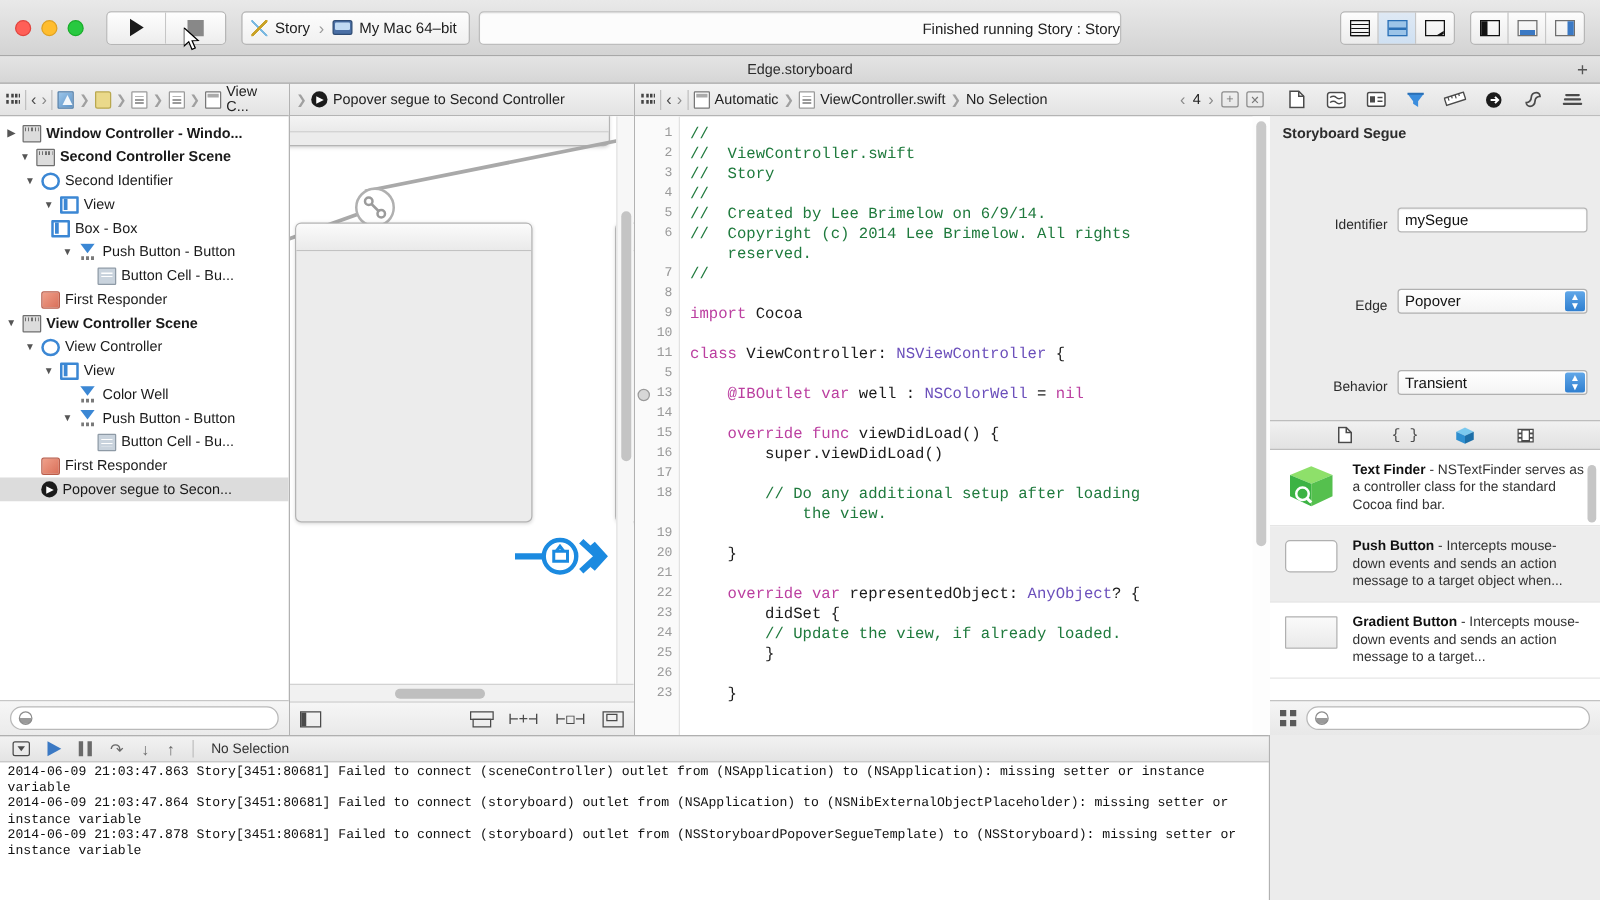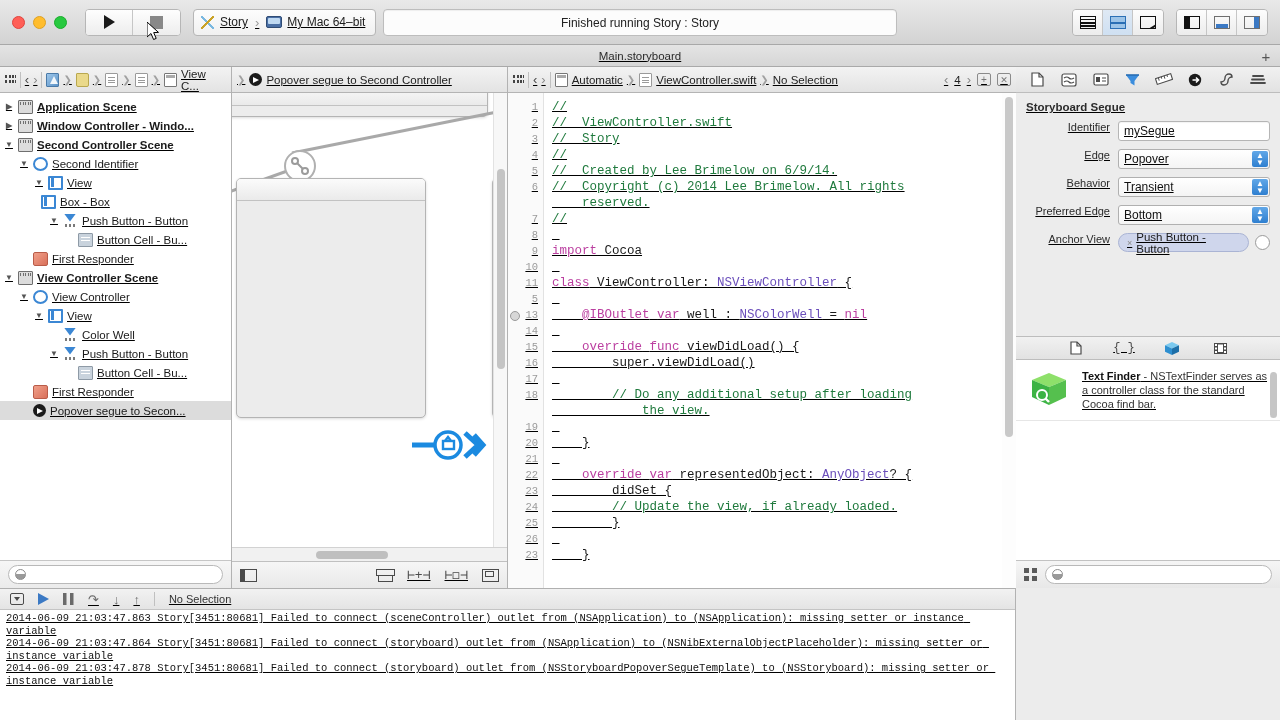--- a/index.html
+++ b/index.html
@@ -6,21 +6,21 @@
   html,body { width:1280px; height:720px; overflow:hidden; }
   body {
     font-family: "Liberation Sans", sans-serif;
     font-size: 11px;
     background:#000;
     -webkit-font-smoothing: antialiased;
   }
   .window {
     position:relative; width:1280px; height:720px;
     background:#d8d8d8;
-    display:flex; flex-direction:column;text-decoration:underline;
+    display:flex; flex-direction:column;
   }
 
   
   .toolbar {
     height:45px; flex:0 0 45px;
     background: linear-gradient(to bottom,#e9e9e9 0%, #d3d3d3 100%);
     border-bottom:1px solid #a8a8a8;
     display:flex; align-items:center;
     position:relative;
   }
@@ -72,21 +72,21 @@
     border:1px solid #2f4c75; position:relative;
   }
   .ico-mac::after{
     content:"";position:absolute;left:1px;top:1px;right:1px;bottom:3px;
     background:#bfd9f2;border-radius:1px;
   }
 
   .status-field {
     position:absolute; left:383px; top:9px; width:514px; height:27px;
     background:#fcfcfc; border:1px solid #bdbdbd; border-radius:4px;
-    display:flex; align-items:center; justify-content:center;
+    display:flex; align-items:center; justify-content:flex-end;
     box-shadow: 0 1px 1px rgba(0,0,0,.06) inset;
     font-size:12px; color:#222;
   }
 
   .tb-right { position:absolute; right:12px; top:9px; display:flex; gap:12px; }
   .seg { display:flex; height:27px; border:1px solid #b6b6b6; border-radius:4px; overflow:hidden;}
   .seg > div {
     width:30px; display:flex; align-items:center; justify-content:center;
     background:linear-gradient(to bottom,#fdfdfd,#ececec);
     border-right:1px solid #c6c6c6;
@@ -308,21 +308,21 @@
   
   .inspector { width:264px; flex:0 0 264px; background:#ececec; display:flex; flex-direction:column; }
   .insp-tabs {
     height:26px; flex:0 0 26px; border-bottom:1px solid #bdbdbd;
     background:linear-gradient(to bottom,#f1f1f1,#e2e2e2);
     display:flex; align-items:center; justify-content:space-around; padding:0 6px;
   }
   .itab { width:22px; height:20px; display:flex; align-items:center; justify-content:center; }
   .insp-body { flex:1; overflow:hidden; background:#ececec; padding-top:8px; }
   .insp-title { font-size:11.5px; font-weight:bold; color:#2c2c2c; padding:0 10px 8px 10px; }
-  .frow { display:flex; align-items:flex-start; height:22px; margin-bottom:6px; padding:0 10px; }
+  .frow { display:flex; align-items:flex-end; height:22px; margin-bottom:6px; padding:0 10px;margin-top:43px; }
   .flabel { width:92px; text-align:right; padding-right:8px; font-size:11px; color:#2a2a2a; }
   .ftext {
     flex:1; height:20px; background:#fff; border:1px solid #b5b5b5; border-radius:3px;
     font-size:12px; color:#111; display:flex; align-items:center; padding:0 5px;
     box-shadow:0 1px 1px rgba(0,0,0,.05) inset;
   }
   .fpopup {
     flex:1; height:20px; background:linear-gradient(to bottom,#fff,#f4f4f4);
     border:1px solid #b0b0b0; border-radius:3px; display:flex; align-items:center;
     font-size:12px; color:#111; padding:0 5px; position:relative;
@@ -468,21 +468,21 @@
           </div>
       </div>
     </div>
 
     <svg class="cursor" viewBox="0 0 14 20">
       <polygon points="0,0 0,15 4,11.5 6.6,17.5 9.2,16.4 6.7,10.6 11.5,10.4" fill="#fff" stroke="#000" stroke-width="1"></polygon>
     </svg>
   </div>
 
   <div class="titlebar">
-    <span>Main.storyboard</span>
+    <span>Edge.storyboard</span>
     <span class="plus-tab">+</span>
   </div>
 
   <div class="main">
 
     <div class="navigator">
       <div class="jumpbar">
         <span class="grid-ico"></span>
         <span class="vrule"></span>
         <span class="chev dark">‹</span>
@@ -497,28 +497,23 @@
         <span class="mini doc"></span>
         <span class="crumb-sep">❯</span>
         <span class="mini sb"></span>
         <span>View C...</span>
       </div>
 
       <div class="tree" id="tree-host">
           <div class="row bold" style="padding-left: 4px;">
             <span class="tw r"></span>
             <span class="ic ic-scene"></span>
-            <span>Application Scene</span>
-          </div>
-          <div class="row bold" style="padding-left: 4px;">
-            <span class="tw r"></span>
-            <span class="ic ic-scene"></span>
             <span>Window Controller - Windo...</span>
           </div>
-          <div class="row bold" style="padding-left: 4px;">
+          <div class="row bold" style="padding-left: 15px;">
             <span class="tw d"></span>
             <span class="ic ic-scene"></span>
             <span>Second Controller Scene</span>
           </div>
           <div class="row" style="padding-left: 19px;">
             <span class="tw d"></span>
             <span class="ic ic-vc"></span>
             <span>Second Identifier</span>
           </div>
           <div class="row" style="padding-left: 34px;">
@@ -851,20 +846,32 @@
               <svg width="40" height="36" viewBox="0 0 40 36">
                 <path d="M20 2 37 9 20 16 3 9z" fill="#8ee06a"></path>
                 <path d="M3 9v17l17 8V16z" fill="#3cb344"></path>
                 <path d="M37 9v17l-17 8V16z" fill="#55c04e"></path>
                 <circle cx="13" cy="24" r="5" fill="none" stroke="#fff" stroke-width="2"></circle>
                 <line x1="16.5" y1="27.5" x2="20" y2="31" stroke="#fff" stroke-width="2.4"></line>
               </svg>
             </div>
             <div class="desc"><b>Text Finder</b><span> - NSTextFinder serves as a controller class for the standard Cocoa find bar.</span></div>
           </div>
+          <div class="lib-item sel">
+            <div class="lib-ico">
+              <span class="btn-swatch"></span>
+            </div>
+            <div class="desc"><b>Push Button</b><span> - Intercepts mouse-down events and sends an action message to a target object when...</span></div>
+          </div>
+          <div class="lib-item">
+            <div class="lib-ico">
+              <span class="btn-swatch grad"></span>
+            </div>
+            <div class="desc"><b>Gradient Button</b><span> - Intercepts mouse-down events and sends an action message to a target...</span></div>
+          </div>
         </div>
 
       <div class="lib-filter">
         <span class="dots4"></span>
         <span class="filterfield" style="flex:1;">
           <span class="fcircle"></span>
         </span>
       </div>
     </div>
   </div>

